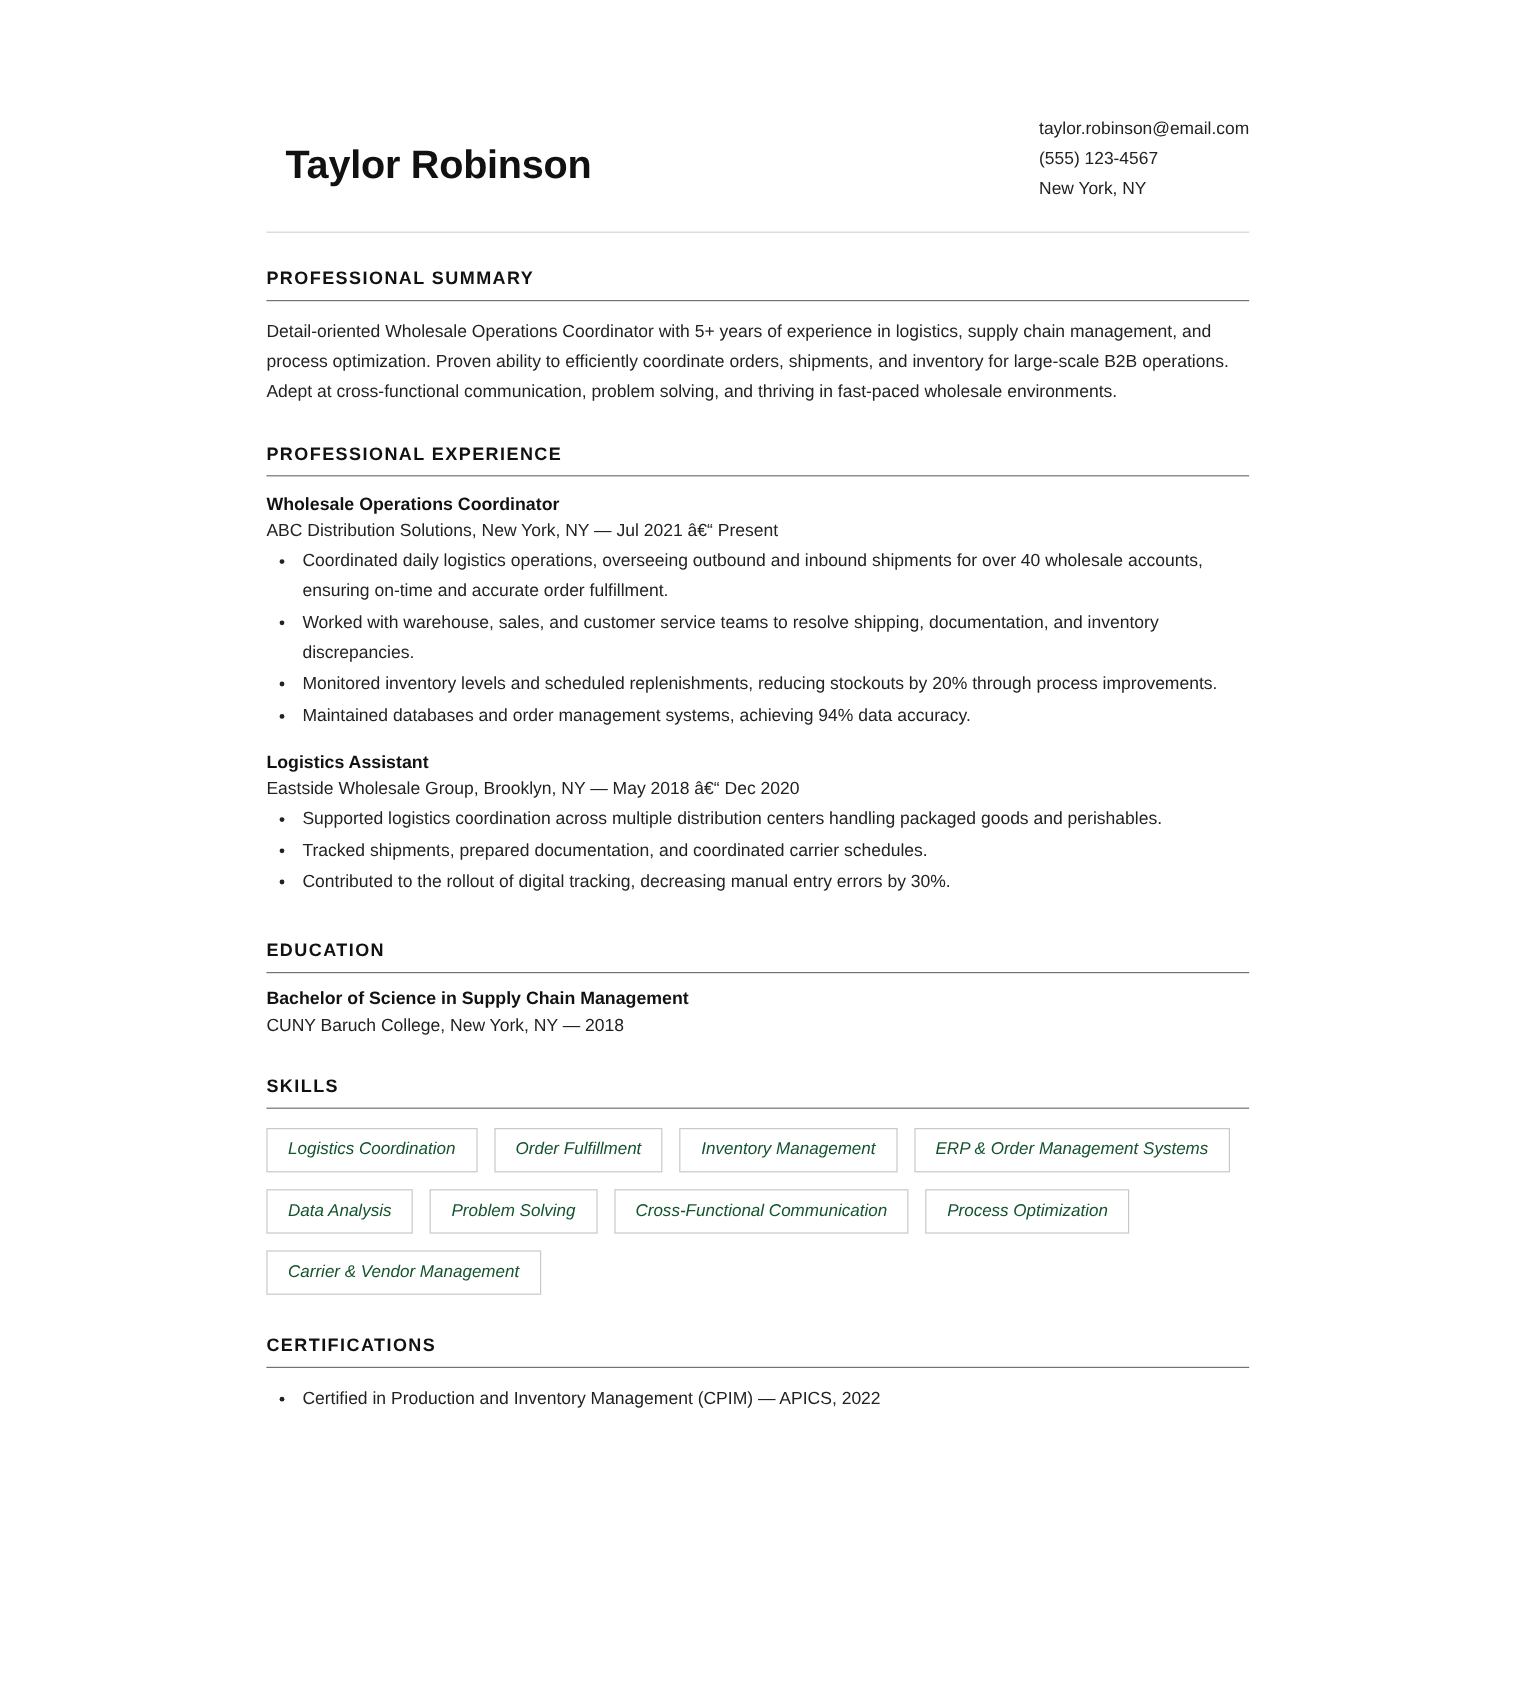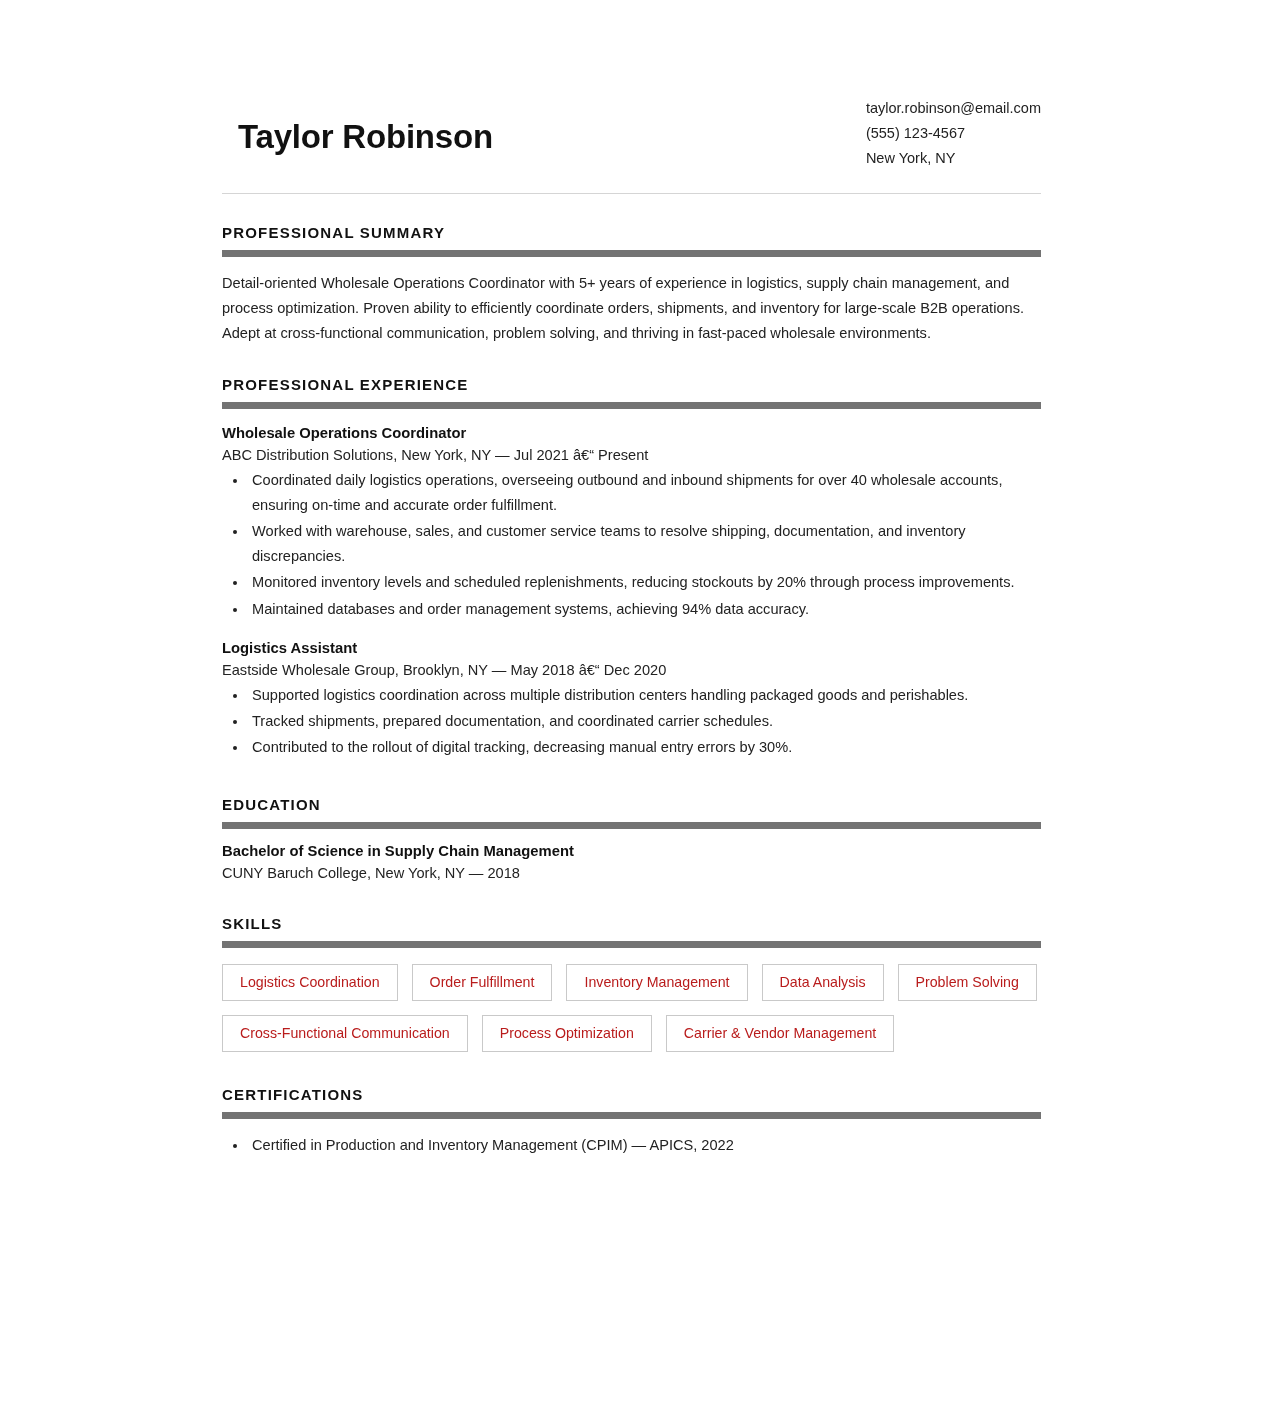--- a/index.html
+++ b/index.html
@@ -45,21 +45,21 @@
   .section {
     margin-top: 30px;
   }
   .section-title {
     font-size: 15px;
     font-weight: bold;
     letter-spacing: 1.2px;
     color: #111111;
     text-transform: uppercase;
     padding-bottom: 9px;
-    border-bottom: 7px solid #737373;
+    border-bottom: 1px solid #737373;
     margin: 0 0 14px 0;
   }
   .summary-text {
     font-size: 14.6px;
     line-height: 1.72;
     color: #222222;
     margin: 0;
     text-align: left;
   }
   
@@ -106,24 +106,25 @@
   .skills-wrap {
     display: flex;
     flex-wrap: wrap;
     gap: 14px 14px;
     margin-top: 16px;
   }
   .skill-chip {
     border: 1px solid #c9c9c9;
     background: #ffffff;
     font-size: 14.2px;
-    color: #b91c1c;
+    color: #14532d;
     padding: 9px 17px;
     line-height: 1.2;
     white-space: nowrap;
+    font-style: italic;
   }
   
   .cert-list {
     margin: 0;
     padding-left: 26px;
     list-style: disc;
   }
   .cert-list li {
     font-size: 14.6px;
     line-height: 1.72;
@@ -184,20 +185,21 @@
     <div class="edu-degree">Bachelor of Science in Supply Chain Management</div>
     <div class="edu-meta">CUNY Baruch College, New York, NY — 2018</div>
   </div>
 
   <div class="section sec-skills">
     <h2 class="section-title">SKILLS</h2>
     <div class="skills-wrap">
       <span class="skill-chip">Logistics Coordination</span>
       <span class="skill-chip">Order Fulfillment</span>
       <span class="skill-chip">Inventory Management</span>
+      <span class="skill-chip">ERP &amp; Order Management Systems</span>
       <span class="skill-chip">Data Analysis</span>
       <span class="skill-chip">Problem Solving</span>
       <span class="skill-chip">Cross-Functional Communication</span>
       <span class="skill-chip">Process Optimization</span>
       <span class="skill-chip">Carrier &amp; Vendor Management</span>
     </div>
   </div>
 
   <div class="section sec-certs">
     <h2 class="section-title">CERTIFICATIONS</h2>

